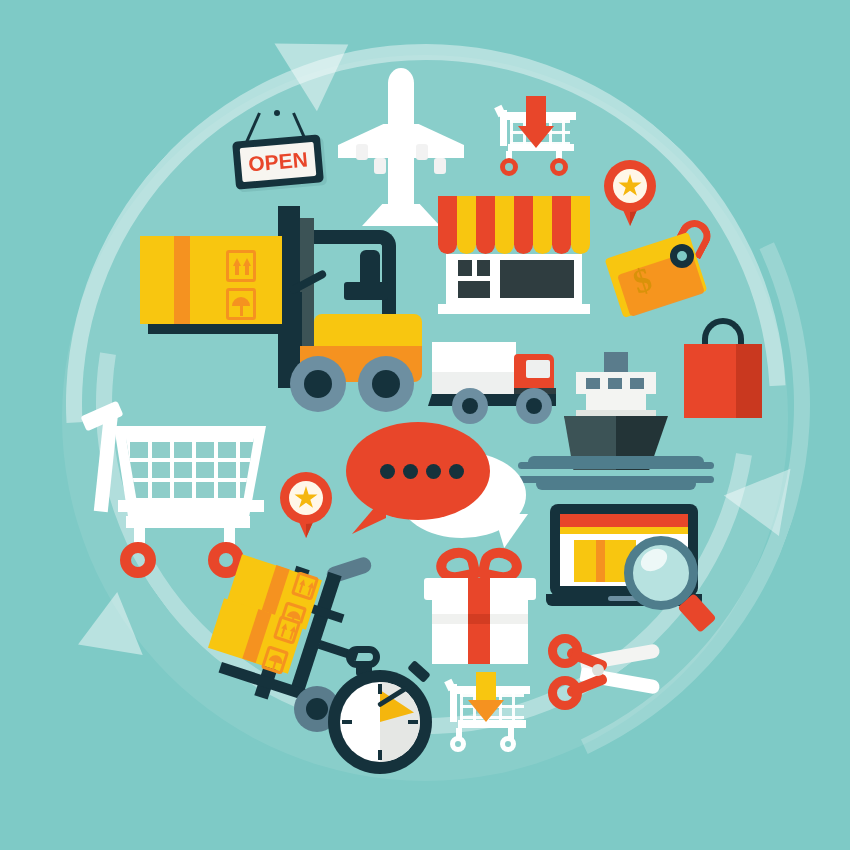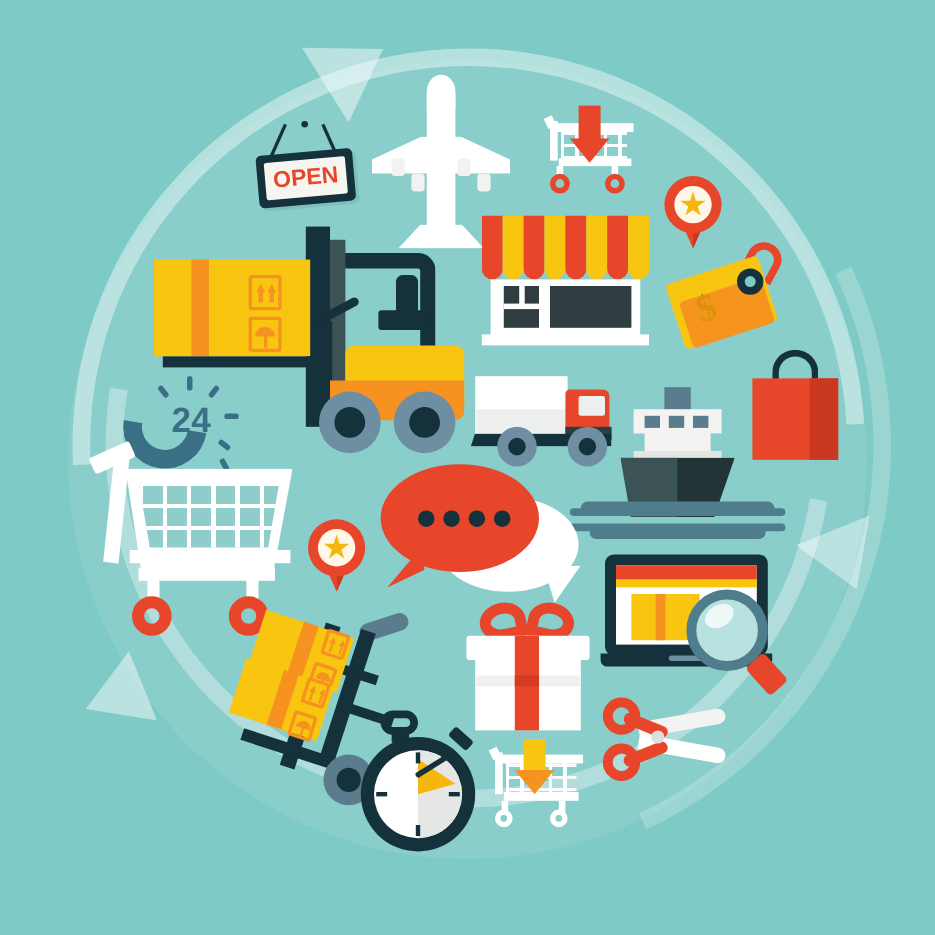--- a/index.html
+++ b/index.html
@@ -357,30 +357,20 @@
     <div class="fl-seatback"></div>
     <div class="fl-seat"></div>
     <div class="fl-hood"></div>
     <div class="fl-hood2"></div>
     <div class="wheel" style="left:160px;top:150px;width:56px;height:56px;"></div>
     <div class="wheel-in" style="left:174px;top:164px;width:28px;height:28px;"></div>
     <div class="wheel" style="left:228px;top:150px;width:56px;height:56px;"></div>
     <div class="wheel-in" style="left:242px;top:164px;width:28px;height:28px;"></div>
   </div>
 
-  <div class="icon" id="support-24">
-    <div class="ph-handset"></div>
-    <div class="ph-tick" style="left:58px;top:0px;width:5px;height:13px;"></div>
-    <div class="ph-tick" style="left:34px;top:8px;width:5px;height:12px;transform:rotate(-38deg);"></div>
-    <div class="ph-tick" style="left:80px;top:8px;width:5px;height:12px;transform:rotate(38deg);"></div>
-    <div class="ph-tick" style="left:92px;top:34px;width:13px;height:5px;"></div>
-    <div class="ph-tick" style="left:86px;top:60px;width:12px;height:5px;transform:rotate(38deg);"></div>
-    <div class="ph-tick" style="left:86px;top:78px;width:12px;height:5px;transform:rotate(62deg);"></div>
-    <span class="ph-num">24</span>
-  </div>
 
   <div class="icon" id="truck">
     <div class="tk-box"></div>
     <div class="tk-box-dk"></div>
     <div class="tk-cab"></div>
     <div class="tk-win"></div>
     <div class="tk-bump"></div>
     <div class="tk-chassis"></div>
     <div class="wheel" style="left:24px;top:52px;width:36px;height:36px;"></div>
     <div class="wheel-in" style="left:34px;top:62px;width:16px;height:16px;"></div>

